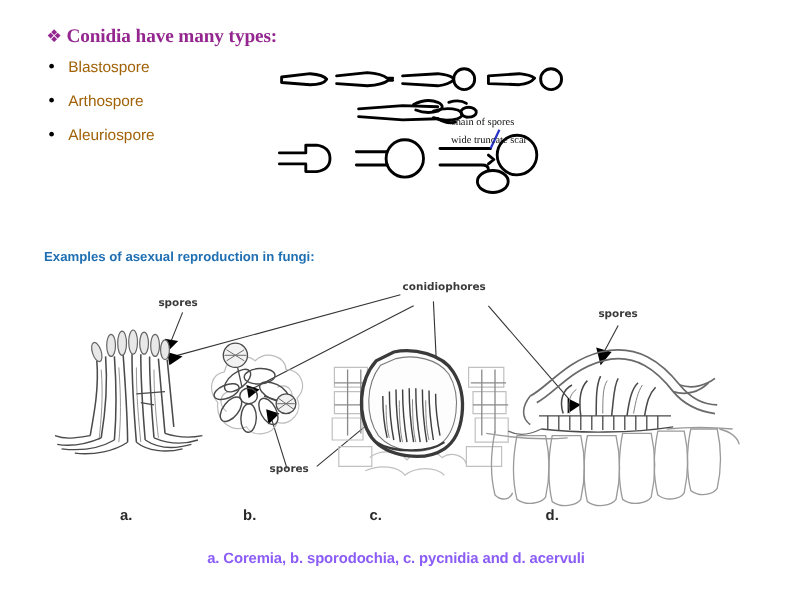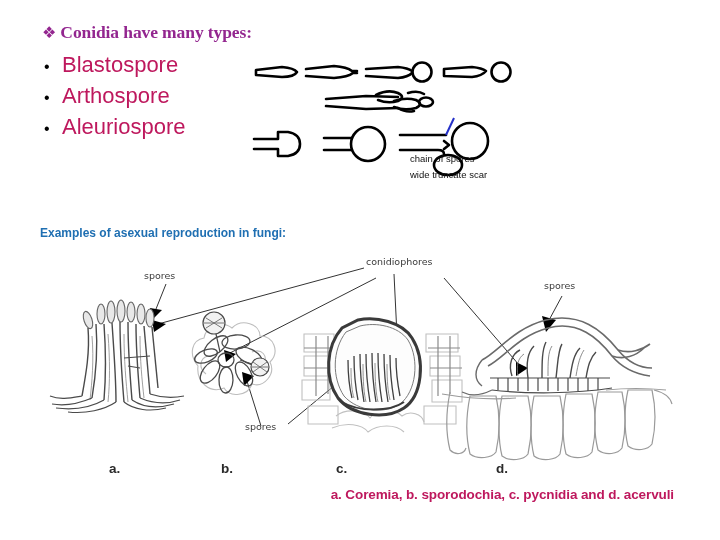--- a/index.html
+++ b/index.html
@@ -52,41 +52,40 @@
     height: 31px;
   }
   #conidia-list .dot {
     width: 18px;
     font-size: 16px;
     line-height: 1;
     color: #000;
     flex: 0 0 18px;
   }
   #conidia-list .txt {
-    font-size: 22px;
-    color: #be185d;
+    font-size: 14px;
+    color: #a16207;
   }
 
   
   #spore-figures {
     position: absolute;
     left: 248px;
     top: 55px;
     width: 272px;
     height: 130px;
   }
   #spore-figures svg { display: block; }
 
   .fig-label {
     position: absolute;
-    font-family: Liberation Sans, sans-serif;
+    font-family: Liberation Serif, serif;
     font-size: 9.5px;
     color: #111;
     white-space: nowrap;
-    margin-top: 46px;
   }
   #label-chain-of-spores { left: 162px; top: 52px; }
   #label-wide-truncate-scar { left: 162px; top: 68px; }
 
   
   #examples-heading {
     position: absolute;
     left: 40px;
     top: 226px;
     font-size: 12px;
@@ -113,35 +112,36 @@
     color: #2a2a2a;
   }
   #letter-a { left: 63px; top: 205px; }
   #letter-b { left: 175px; top: 205px; }
   #letter-c { left: 290px; top: 205px; }
   #letter-d { left: 450px; top: 205px; }
 
   #figure-caption {
     position: absolute;
     left: 0;
-    top: 231px;
+    top: 244px;
     width: 628px;
-    text-align: right;
+    text-align: center;
     font-size: 13.5px;
     font-weight: bold;
-    color: #be185d;
+    color: #8b5cf6;
     letter-spacing: -0.1px;
   }
 
   .fig-ann {
     position: absolute;
     font-family: "DejaVu Sans", sans-serif;
     font-size: 9.5px;
     color: #3a3a3a;
     white-space: nowrap;
+    font-weight: bold;
   }
   #ann-spores-left  { left: 98px;  top: 14px; }
   #ann-conidiophores{ left: 320px; top: 0px;  }
   #ann-spores-right { left: 498px; top: 24px; }
   #ann-spores-bottom{ left: 199px; top: 165px; }
 </style>
 </head>
 <body>
 
 <div id="slide-title">

